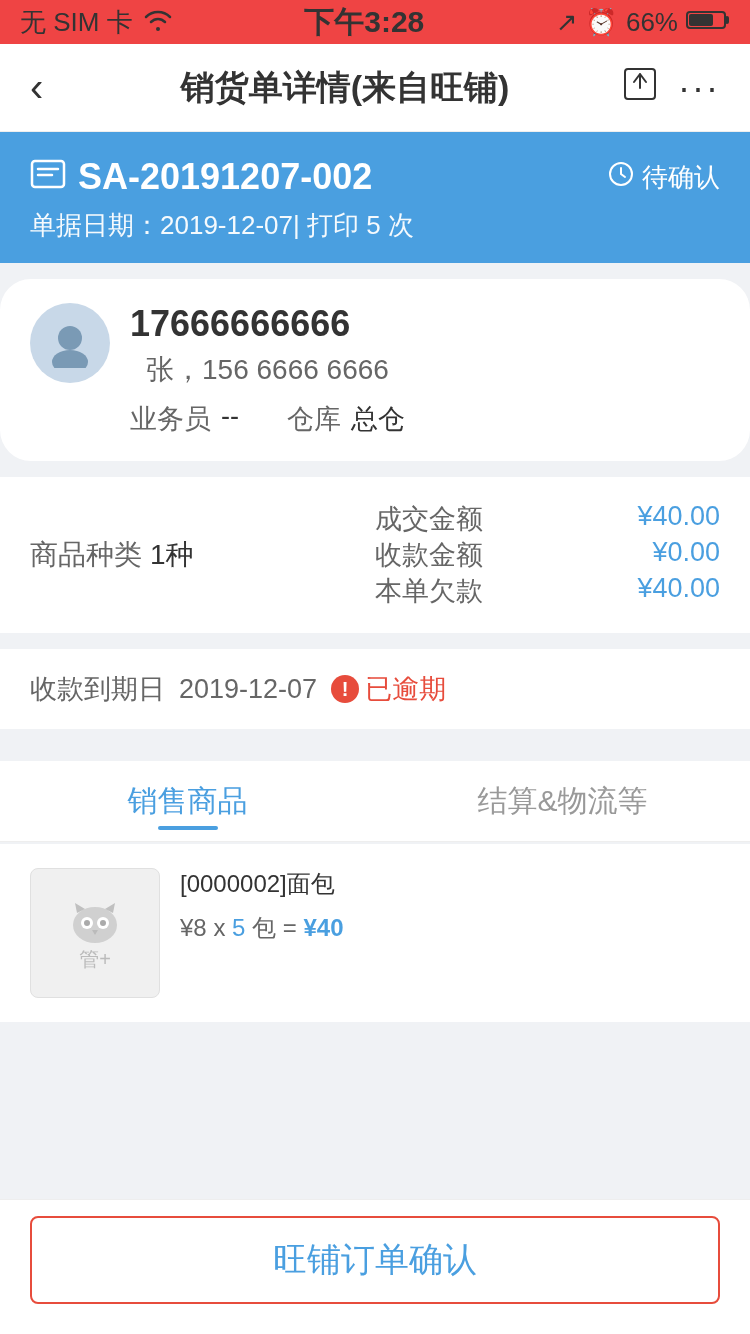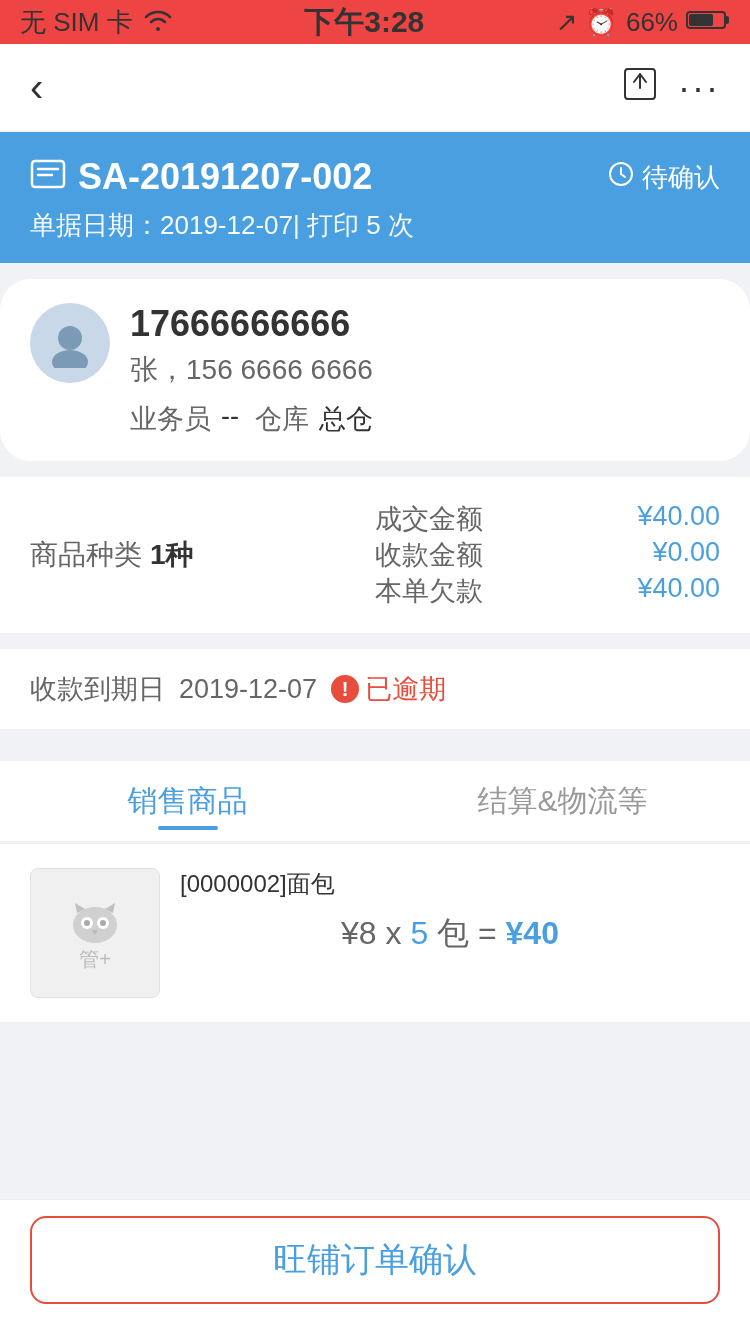--- a/index.html
+++ b/index.html
@@ -122,44 +122,45 @@
     .customer-phone {
       font-size: 36px;
       font-weight: 600;
       color: #333;
       margin-bottom: 6px;
     }
     .customer-name {
       font-size: 28px;
       color: #666;
       margin-bottom: 12px;
+      margin-left: 16px;
     }
     .customer-meta {
       display: flex;
-      gap: 16px;
+      gap: 48px;
       font-size: 27px;
       color: #666;
       margin-top: 8px;
     }
     .meta-item { display: flex; gap: 10px; }
     .meta-label { color: #666; }
     .meta-value { color: #333; }
 
     
     .summary-section {
       display: flex;
       padding: 24px 30px;
     }
     .summary-left {
       flex: 1;
       display: flex;
       align-items: center;
     }
     .summary-left-content { font-size: 28px; color: #666; }
-    .summary-left-value { color: #333; margin-left: 8px; font-weight: bold; }
+    .summary-left-value { color: #333; margin-left: 8px; }
     .summary-right {
       flex: 1;
       display: flex;
       flex-direction: column;
       align-items: flex-end;
     }
     .summary-row {
       display: flex;
       justify-content: space-between;
       width: 100%;
@@ -271,23 +272,22 @@
       color: #bbb;
       margin-top: 4px;
     }
     .product-info { flex: 1; }
     .product-name {
       font-size: 24px;
       color: #333;
       margin-bottom: 12px;
     }
     .product-price-line {
-      font-size: 32px;
+      font-size: 24px;
       color: #666;
-      text-align: center;
     }
     .product-total { color: #4a9fe0; font-weight: 600; }
     .product-qty { color: #4a9fe0; }
 
     
     .content-area {
       min-height: 250px;
       background: #f0f2f5;
     }
 
@@ -298,21 +298,21 @@
       left: 0;
       width: 750px;
       background: #fff;
       padding: 16px 30px 30px;
       border-top: 1px solid #eee;
     }
     .confirm-button {
       width: 100%;
       height: 88px;
       border: 2.5px solid #e74c3c;
-      border-radius: 16px;
+      border-radius: 8px;
       background: #fff;
       color: #4a9fe0;
       font-size: 34px;
       font-weight: 500;
       cursor: pointer;
       display: flex;
       align-items: center;
       justify-content: center;
     }
 
@@ -345,20 +345,21 @@
         <rect x="1" y="3" width="38" height="16" rx="3" ry="3" stroke="#333" stroke-width="2" fill="none"></rect>
         <rect x="39" y="7" width="4" height="8" rx="2" fill="#333"></rect>
         <rect x="3" y="5" width="24" height="12" rx="2" fill="#333"></rect>
       </svg>
     </span>
   </div>
 </div>
 
 <div class="nav-bar">
   <div class="nav-back">‹</div>
+  <div class="nav-title">销货单详情(来自旺铺)</div>
   <div class="nav-actions">
     <span>
       <svg width="36" height="36" viewBox="0 0 36 36" fill="none">
         <rect x="3" y="3" width="30" height="30" rx="3" stroke="#333" stroke-width="2" fill="none"></rect>
         <path d="M18 8v14M12 16l6-8 6 8" stroke="#333" stroke-width="2" stroke-linecap="round" stroke-linejoin="round"></path>
       </svg>
     </span>
     <span style="font-size:36px;letter-spacing:2px;color:#333;">···</span>
   </div>
 </div>

